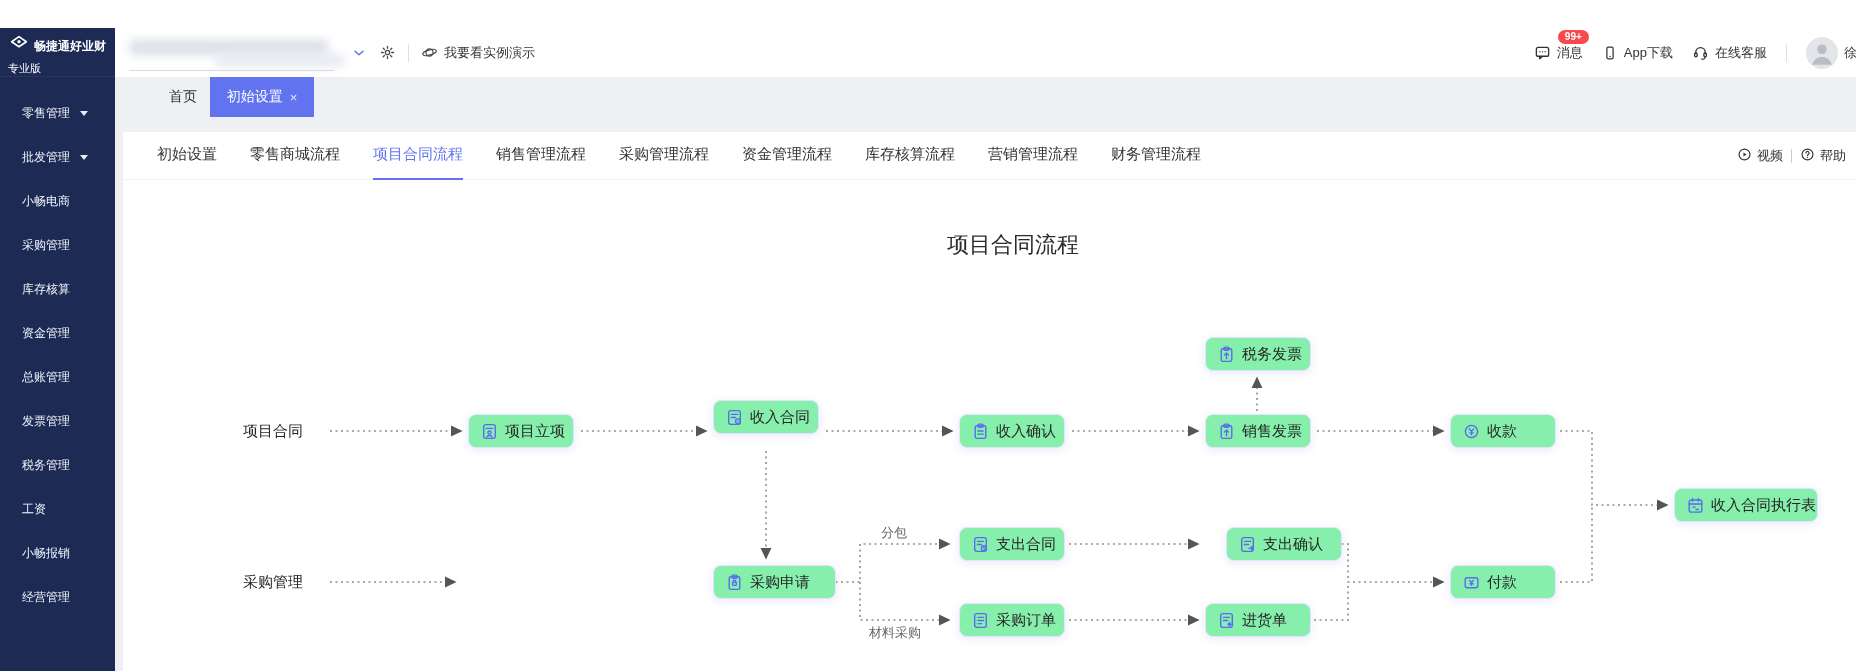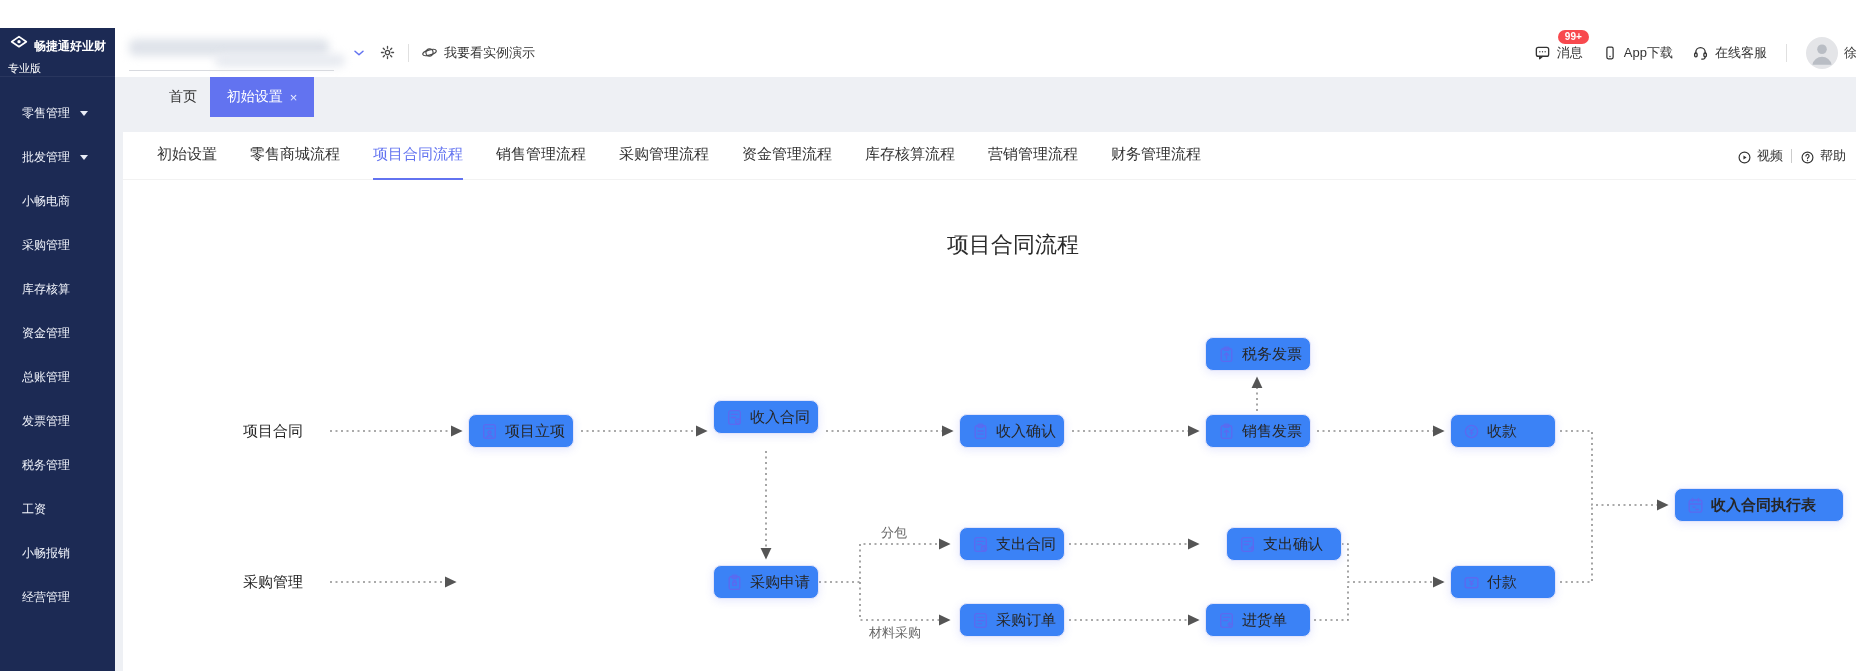--- a/index.html
+++ b/index.html
@@ -40,27 +40,27 @@
   .wtab-home{width:54px;display:flex;align-items:center;justify-content:center;font-size:14px;color:#333;cursor:pointer;margin-left:41px;}
   .wtab-active{width:104px;background:var(--accent);color:#fff;font-size:14px;display:flex;align-items:center;justify-content:center;gap:7px;cursor:pointer;}
   .wtab-close{font-size:13px;color:#e8ebff;cursor:pointer;line-height:1;}
   
   .content{flex:1;background:var(--strip-bg);padding:15px 0 0 8px;overflow:hidden;}
   .card{background:#fff;width:1733px;height:539px;position:relative;}
   .navtabs{height:48px;display:flex;align-items:center;padding-left:34px;gap:33px;border-bottom:1px solid #f2f2f2;position:relative;}
   .ntab{font-size:15px;color:#333;cursor:pointer;height:48px;display:flex;align-items:center;border-bottom:2px solid transparent;white-space:nowrap;}
   .ntab.active{color:var(--accent);border-bottom-color:var(--accent);font-weight:500;}
   .navtabs-right{position:absolute;right:10px;top:0;height:48px;display:flex;align-items:center;gap:8px;font-size:13px;color:#333;}
-  .nt-link{display:flex;align-items:flex-end;gap:5px;cursor:pointer;white-space:nowrap;font-family:Liberation Serif, serif;}
+  .nt-link{display:flex;align-items:flex-start;gap:5px;cursor:pointer;white-space:nowrap;font-family:Liberation Serif, serif;}
   .nt-div{width:1px;height:14px;background:#ccc;}
   
   .flow-layer{position:absolute;left:0;top:0;width:1733px;height:539px;pointer-events:none;}
   .flow-svg{position:absolute;left:0;top:0;}
   .flow-title{position:absolute;left:890px;top:98px;transform:translateX(-50%);font-size:22px;font-weight:500;color:#2b2b2b;pointer-events:auto;white-space:nowrap;}
-  .flow-node{position:absolute;height:34px;background:#3b82f6;border:1px solid var(--node-border);border-radius:8px;box-shadow:0 2px 8px rgba(99,114,240,0.16);display:flex;align-items:center;gap:6px;padding:0 8px 0 11px;font-size:15px;color:#262626;cursor:pointer;pointer-events:auto;white-space:nowrap;}
+  .flow-node{position:absolute;height:34px;background:#86efac;border:1px solid var(--node-border);border-radius:8px;box-shadow:0 2px 8px rgba(99,114,240,0.16);display:flex;align-items:center;gap:6px;padding:0 8px 0 11px;font-size:15px;color:#262626;cursor:pointer;pointer-events:auto;white-space:nowrap;}
   .row-label{position:absolute;font-size:15px;color:#262626;font-weight:500;pointer-events:auto;white-space:nowrap;}
   .edge-label{position:absolute;font-size:13px;color:#666;pointer-events:auto;white-space:nowrap;}
   svg.nicon{flex-shrink:0;}
 </style>
 </head>
 <body>
 
 <div class="top-strip"></div>
 
 <div class="app-row">
@@ -374,21 +374,21 @@
     <span class="ni" style="display: flex;">
                 <svg class="nicon" width="19" height="19" viewBox="0 0 18 18" fill="none" stroke="#5b6af0" stroke-width="1.3" stroke-linecap="round" stroke-linejoin="round">
                   <rect x="3.5" y="2.5" width="11" height="13" rx="2"></rect>
                   <path d="M6 6h6M6 9h4"></path>
                   <path d="M10.5 12.6h4.2M13 10.9l1.7 1.7-1.7 1.7"></path>
                 </svg>
               </span>
     <span class="nl">支出确认</span>
   </div>
 
-  <div class="flow-node" style="left: 590px; top: 433px; width: 106px;">
+  <div class="flow-node" style="left: 590px; top: 433px; width: 123px;">
     <span class="ni" style="display: flex;">
                 <svg class="nicon" width="19" height="19" viewBox="0 0 18 18" fill="none" stroke="#5b6af0" stroke-width="1.3" stroke-linecap="round" stroke-linejoin="round">
                   <rect x="4" y="3.5" width="10" height="12" rx="1.6"></rect>
                   <rect x="6.6" y="2" width="4.8" height="3" rx="1"></rect>
                   <rect x="7.3" y="8.7" width="3.4" height="3" rx="0.6"></rect>
                   <path d="M7.9 8.7V7.8a1.1 1.1 0 012.2 0v0.9"></path>
                 </svg>
               </span>
     <span class="nl">采购申请</span>
   </div>
@@ -420,21 +420,21 @@
     <span class="ni" style="display: flex;">
                 <svg class="nicon" width="19" height="19" viewBox="0 0 18 18" fill="none" stroke="#5b6af0" stroke-width="1.3" stroke-linecap="round" stroke-linejoin="round">
                   <rect x="3.5" y="2.5" width="11" height="13" rx="2"></rect>
                   <path d="M6 6h6M6 9h4"></path>
                   <path d="M14.7 12.6h-4.2M12.2 10.9l-1.7 1.7 1.7 1.7"></path>
                 </svg>
               </span>
     <span class="nl">进货单</span>
   </div>
 
-  <div class="flow-node" style="left: 1551px; top: 356px; width: 170px; font-weight: bold;">
+  <div class="flow-node" style="left: 1551px; top: 356px; width: 144px;">
     <span class="ni" style="display: flex;">
                 <svg class="nicon" width="19" height="19" viewBox="0 0 18 18" fill="none" stroke="#5b6af0" stroke-width="1.3" stroke-linecap="round" stroke-linejoin="round">
                   <rect x="3" y="3.8" width="12" height="11.5" rx="2"></rect>
                   <path d="M3 7.6h12M6.2 2.4v2.6M11.8 2.4v2.6M6.5 10.5h2.2M9.5 12.8h2.2"></path>
                 </svg>
               </span>
     <span class="nl">收入合同执行表</span>
   </div>
 </div>
       </div>

